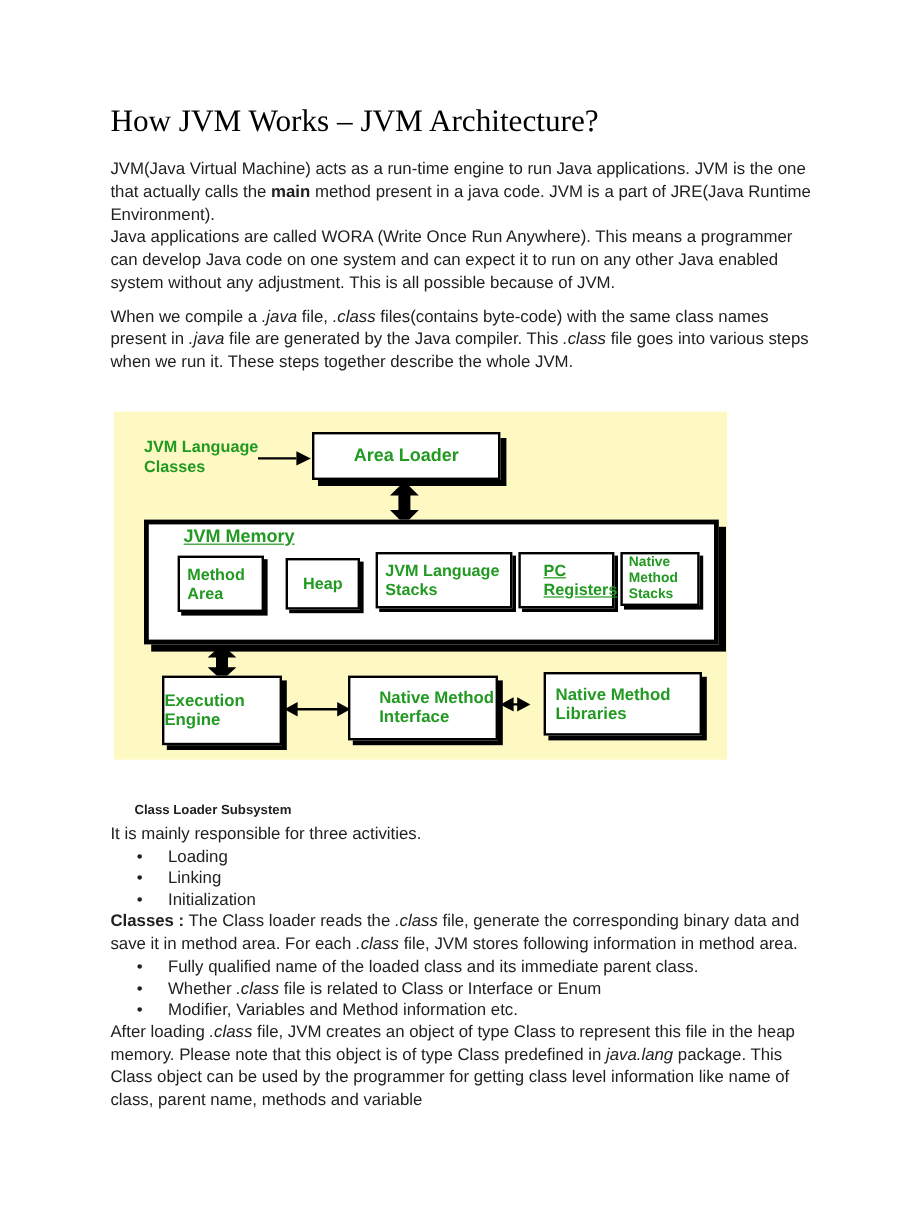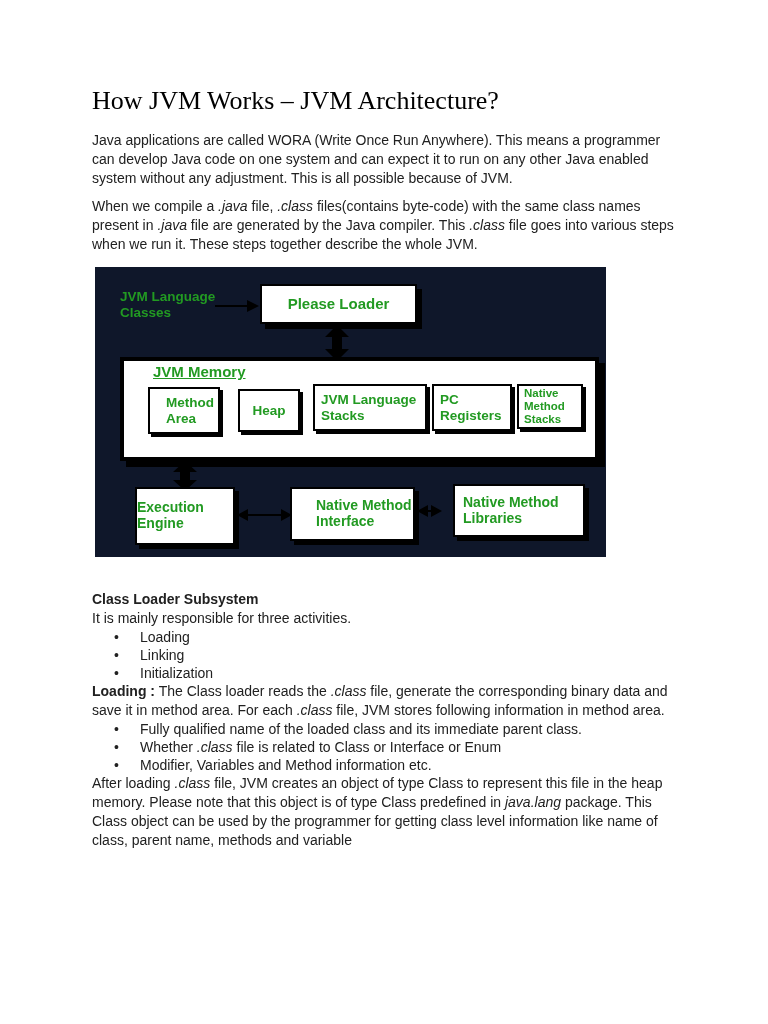--- a/index.html
+++ b/index.html
@@ -2,56 +2,57 @@
 <html><head>
 <meta charset="utf-8">
 <style>
   * { margin:0; padding:0; box-sizing:border-box; }
   html,body { width:768px; height:1024px; }
   body { background:#ffffff; font-family:"Liberation Sans","DejaVu Sans",sans-serif; color:#212121; }
   .page { position:relative; width:768px; height:932px; background:#fff; overflow:hidden; padding:86px 84px 0 92px; }
   .title { font-family:"Liberation Serif","DejaVu Serif",serif; font-size:26px; font-weight:400; color:#000; margin-bottom:15px; }
   .para { font-size:14px; line-height:19px; }
   .gap { margin-top:9px; }
-  .heading { font-size:14px; line-height:19px; font-weight:bold; margin-top:33px; }
+  .heading { font-size:11px; line-height:19px; font-weight:bold; margin-top:33px;margin-left:20px; }
   .bullets { list-style:none; }
   .bullets li { position:relative; padding-left:48px; font-size:14px; line-height:18px; }
   .bullets li::before { content:"\2022"; position:absolute; left:22px; }
   b { font-weight:bold; } i { font-style:italic; }
 
   
-  .diagram { position:relative; width:511px; height:290px; background:#0f172a; margin-top:13px; margin-left:3px; }
+  .diagram { position:relative; width:511px; height:290px; background:#fef9c3; margin-top:32px; margin-left:3px; }
   .arrows { position:absolute; left:0; top:0; }
   .dbox { position:absolute; background:#fff; border:2px solid #000; box-shadow:4px 4px 0 #000;
           color:#229a22; font-weight:bold; display:flex; align-items:center; line-height:1.12; }
   .dlabel { position:absolute; left:25px; top:22px; width:104px; color:#229a22; font-weight:bold;
             font-size:13.5px; line-height:16px; }
   .class-loader { left:165px; top:17px; width:157px; height:40px; justify-content:center; font-size:15px; box-shadow:5px 5px 0 #000; }
   .memory { position:absolute; left:25px; top:90px; width:479px; height:104px; background:#fff;
             border:4px solid #000; box-shadow:6px 6px 0 #000; }
   .mem-title { position:absolute; left:29px; top:2px; color:#229a22; font-weight:bold; font-size:15px;text-decoration:underline; }
   .memory .dbox { box-shadow:3px 3px 0 #000; }
-  .m-method { left:24px; top:26px; width:72px; height:47px; font-size:13.5px; padding-left:16px; }
+  .m-method { left:24px; top:26px; width:72px; height:47px; font-size:13.5px; padding-left:6px; }
   .m-heap { left:114px; top:28px; width:62px; height:43px; font-size:13.5px; justify-content:center; }
   .m-jls { left:189px; top:23px; width:114px; height:47px; font-size:13.5px; padding-left:6px; }
-  .m-pc { left:308px; top:23px; width:80px; height:47px; font-size:13.5px; padding-left:6px; }
+  .m-pc { left:308px; top:23px; width:80px; height:47px; font-size:13.5px; padding-left:19px;text-decoration:underline; }
   .m-nms { left:393px; top:23px; width:66px; height:45px; font-size:11.5px; padding-left:5px; }
   .exec { left:40px; top:220px; width:100px; height:58px; font-size:14px; padding-left:0; }
   .nmi { left:195px; top:220px; width:125px; height:54px; font-size:14px; padding-left:24px; }
   .nml { left:358px; top:217px; width:132px; height:53px; font-size:14px; padding-left:8px; }
 
   .footer-bar { position:absolute; left:0; top:1010px; width:768px; height:14px; background:#2e2e2e; }
 </style>
 </head>
 <body>
 
 <div class="page">
 
   <h1 class="title">How JVM Works – JVM Architecture?</h1>
 
+  <p class="para"><span>JVM(Java Virtual Machine) acts as a run-time engine to run Java applications. JVM is the one that actually calls the </span><b>main</b><span> method present in a java code. JVM is a part of JRE(Java Runtime Environment).</span></p>
 
   <p class="para">Java applications are called WORA (Write Once Run Anywhere). This means a programmer can develop Java code on one system and can expect it to run on any other Java enabled system without any adjustment. This is all possible because of JVM.</p>
 
   <p class="para gap"><span>When we compile a </span><i>.java</i><span> file, </span><i>.class</i><span> files(contains byte-code) with the same class names present in </span><i>.java</i><span> file are generated by the Java compiler. This </span><i>.class</i><span> file goes into various steps when we run it. These steps together describe the whole JVM.</span></p>
 
   <div class="diagram">
 
     <svg class="arrows" width="511" height="290" viewBox="0 0 511 290">
       <line x1="120" y1="39" x2="152" y2="39" stroke="#000" stroke-width="2"></line>
       <polygon points="164,39 152,33 152,45" fill="#000"></polygon>
@@ -60,21 +61,21 @@
       <line x1="150" y1="248" x2="189" y2="248" stroke="#000" stroke-width="2"></line>
       <polygon points="142,248 153,242 153,254" fill="#000"></polygon>
       <polygon points="197,248 186,242 186,254" fill="#000"></polygon>
       <line x1="329" y1="244" x2="339" y2="244" stroke="#000" stroke-width="2"></line>
       <polygon points="322,244 333,238 333,250" fill="#000"></polygon>
       <polygon points="347,244 336,238 336,250" fill="#000"></polygon>
     </svg>
 
     <div class="dlabel">JVM Language Classes</div>
 
-    <div class="dbox class-loader">Please Loader</div>
+    <div class="dbox class-loader">Area Loader</div>
 
     <div class="memory">
       <div class="mem-title">JVM Memory</div>
       <div class="dbox m-method">Method Area</div>
       <div class="dbox m-heap">Heap</div>
       <div class="dbox m-jls">JVM Language Stacks</div>
       <div class="dbox m-pc">PC Registers</div>
       <div class="dbox m-nms">Native Method Stacks</div>
     </div>
 
@@ -86,21 +87,21 @@
 
   <p class="heading">Class Loader Subsystem</p>
   <p class="para">It is mainly responsible for three activities.</p>
 
   <ul class="bullets">
     <li>Loading</li>
     <li>Linking</li>
     <li>Initialization</li>
   </ul>
 
-  <p class="para"><b>Loading :</b> <span>The Class loader reads the </span><i>.class</i><span> file, generate the corresponding binary data and save it in method area. For each </span><i>.class</i><span> file, JVM stores following information in method area.</span></p>
+  <p class="para"><b>Classes :</b> <span>The Class loader reads the </span><i>.class</i><span> file, generate the corresponding binary data and save it in method area. For each </span><i>.class</i><span> file, JVM stores following information in method area.</span></p>
 
   <ul class="bullets">
     <li>Fully qualified name of the loaded class and its immediate parent class.</li>
     <li><span>Whether </span><i>.class</i><span> file is related to Class or Interface or Enum</span></li>
     <li>Modifier, Variables and Method information etc.</li>
   </ul>
 
   <p class="para"><span>After loading </span><i>.class</i><span> file, JVM creates an object of type Class to represent this file in the heap memory. Please note that this object is of type Class predefined in </span><i>java.lang</i><span> package. This Class object can be used by the programmer for getting class level information like name of class, parent name, methods and variable</span></p>
 
   <div class="footer-bar"></div>

